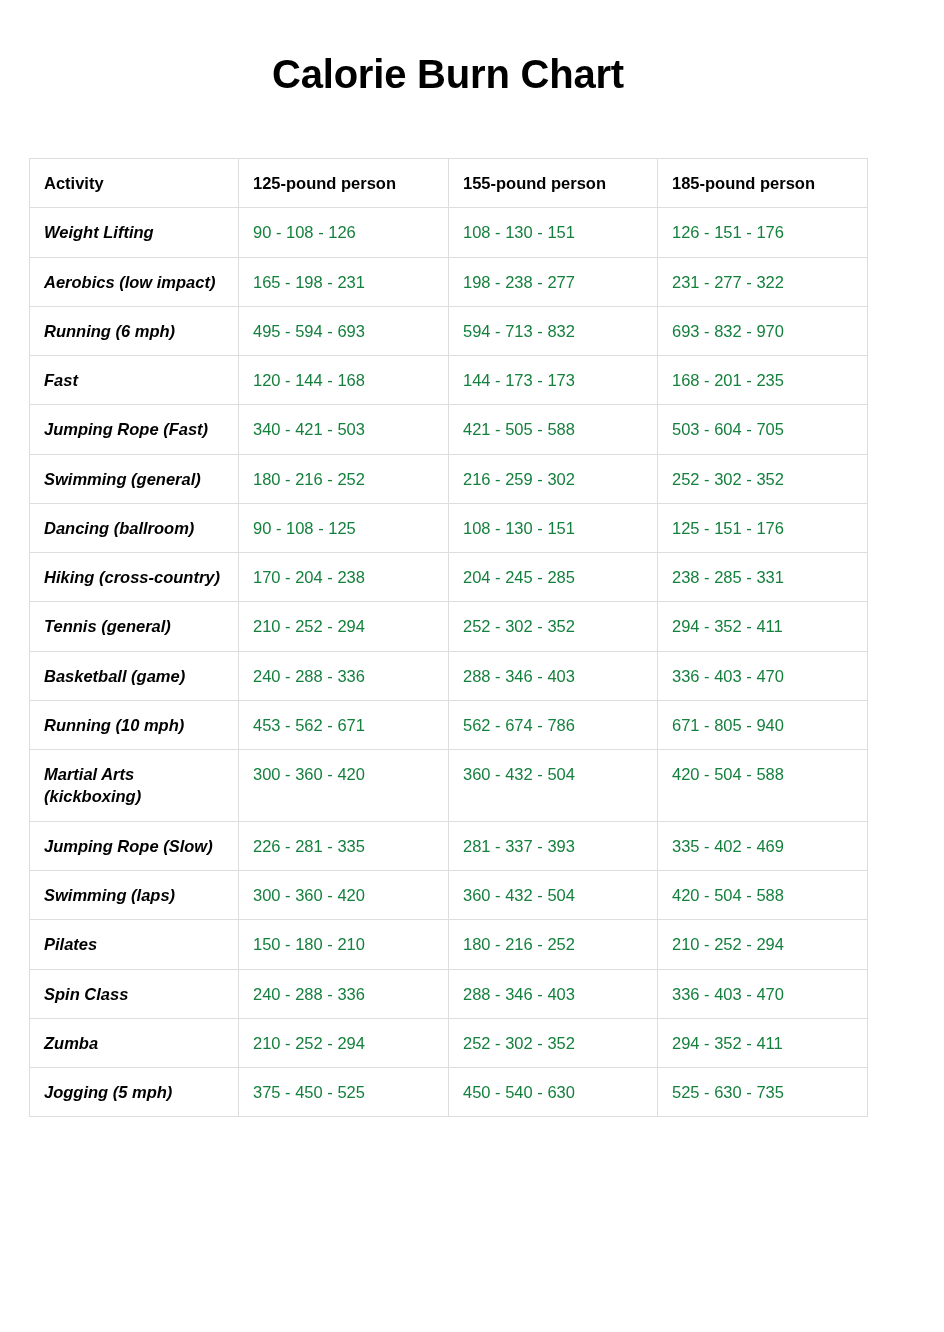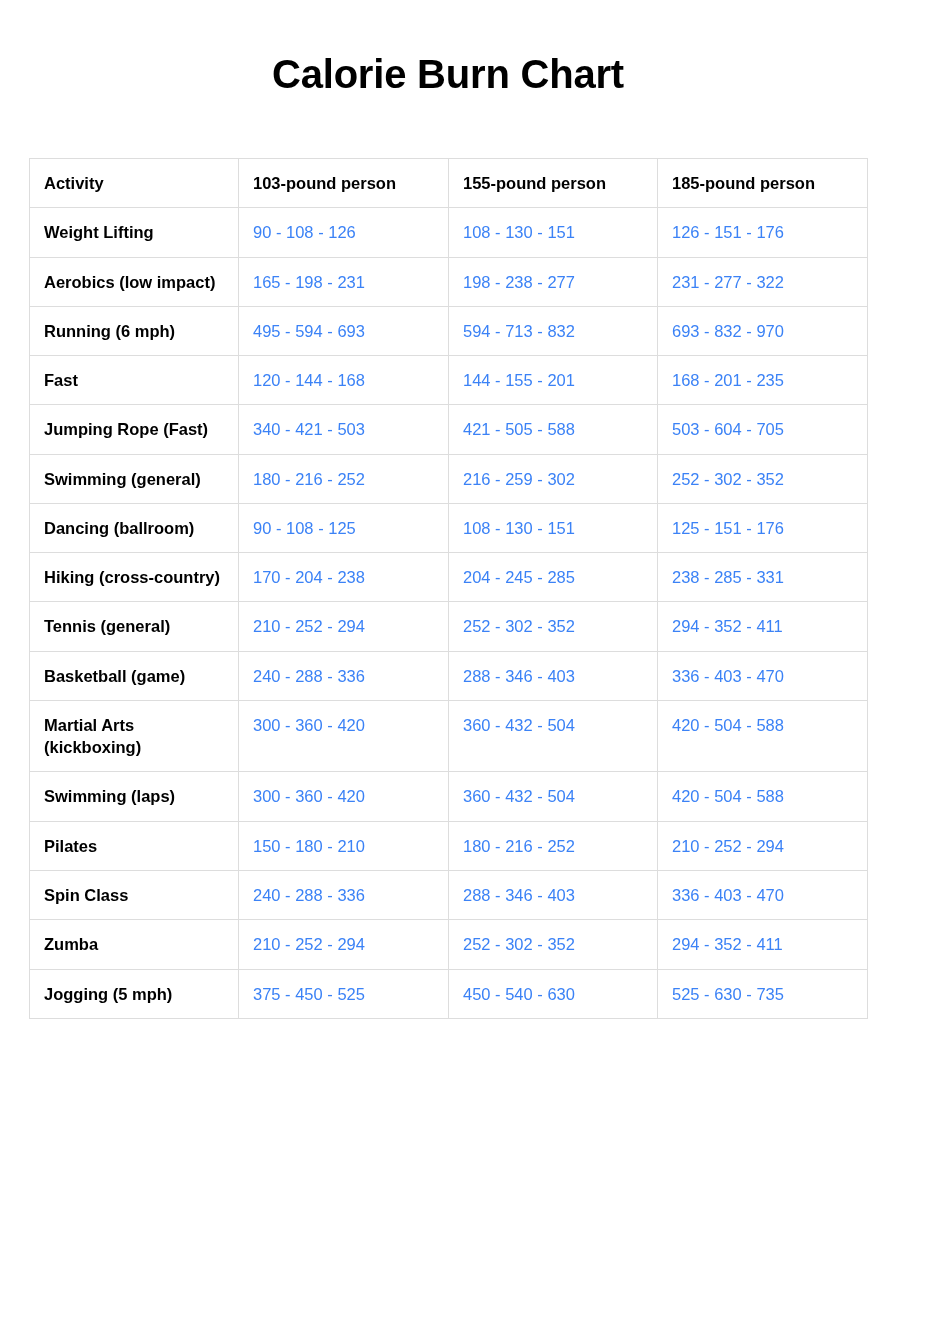--- a/index.html
+++ b/index.html
@@ -58,45 +58,46 @@
     height: 45px;
   }
   table.calorie-table thead th {
     font-weight: bold;
     font-size: 16.5px;
     color: #000000;
   }
   table.calorie-table tbody th.row-label {
     font-weight: bold;
     color: #000000;
+    font-style: italic;
   }
   table.calorie-table tbody td.value {
     font-weight: normal;
-    color: #3b82f6;
+    color: #15803d;
   }
 </style>
 </head>
 <body>
 
 <div class="page">
 
   <h1 class="page-title">Calorie Burn Chart</h1>
 
   <div class="table-wrap">
     <table class="calorie-table">
       <colgroup>
         <col class="c-activity">
         <col class="c-125">
         <col class="c-155">
         <col class="c-185">
       </colgroup>
       <thead>
         <tr>
           <th scope="col">Activity</th>
-          <th scope="col">103-pound person</th>
+          <th scope="col">125-pound person</th>
           <th scope="col">155-pound person</th>
           <th scope="col">185-pound person</th>
         </tr>
       </thead>
       <tbody id="table-body">
           <tr>
             <th scope="row" class="row-label">Weight Lifting</th>
             <td class="value">90 - 108 - 126</td>
             <td class="value">108 - 130 - 151</td>
             <td class="value">126 - 151 - 176</td>
@@ -109,21 +110,21 @@
           </tr>
           <tr>
             <th scope="row" class="row-label">Running (6 mph)</th>
             <td class="value">495 - 594 - 693</td>
             <td class="value">594 - 713 - 832</td>
             <td class="value">693 - 832 - 970</td>
           </tr>
           <tr>
             <th scope="row" class="row-label">Fast</th>
             <td class="value">120 - 144 - 168</td>
-            <td class="value">144 - 155 - 201</td>
+            <td class="value">144 - 173 - 173</td>
             <td class="value">168 - 201 - 235</td>
           </tr>
           <tr>
             <th scope="row" class="row-label">Jumping Rope (Fast)</th>
             <td class="value">340 - 421 - 503</td>
             <td class="value">421 - 505 - 588</td>
             <td class="value">503 - 604 - 705</td>
           </tr>
           <tr>
             <th scope="row" class="row-label">Swimming (general)</th>
@@ -149,26 +150,38 @@
             <td class="value">252 - 302 - 352</td>
             <td class="value">294 - 352 - 411</td>
           </tr>
           <tr>
             <th scope="row" class="row-label">Basketball (game)</th>
             <td class="value">240 - 288 - 336</td>
             <td class="value">288 - 346 - 403</td>
             <td class="value">336 - 403 - 470</td>
           </tr>
           <tr>
+            <th scope="row" class="row-label">Running (10 mph)</th>
+            <td class="value">453 - 562 - 671</td>
+            <td class="value">562 - 674 - 786</td>
+            <td class="value">671 - 805 - 940</td>
+          </tr>
+          <tr>
             <th scope="row" class="row-label">Martial Arts (kickboxing)</th>
             <td class="value">300 - 360 - 420</td>
             <td class="value">360 - 432 - 504</td>
             <td class="value">420 - 504 - 588</td>
           </tr>
           <tr>
+            <th scope="row" class="row-label">Jumping Rope (Slow)</th>
+            <td class="value">226 - 281 - 335</td>
+            <td class="value">281 - 337 - 393</td>
+            <td class="value">335 - 402 - 469</td>
+          </tr>
+          <tr>
             <th scope="row" class="row-label">Swimming (laps)</th>
             <td class="value">300 - 360 - 420</td>
             <td class="value">360 - 432 - 504</td>
             <td class="value">420 - 504 - 588</td>
           </tr>
           <tr>
             <th scope="row" class="row-label">Pilates</th>
             <td class="value">150 - 180 - 210</td>
             <td class="value">180 - 216 - 252</td>
             <td class="value">210 - 252 - 294</td>

